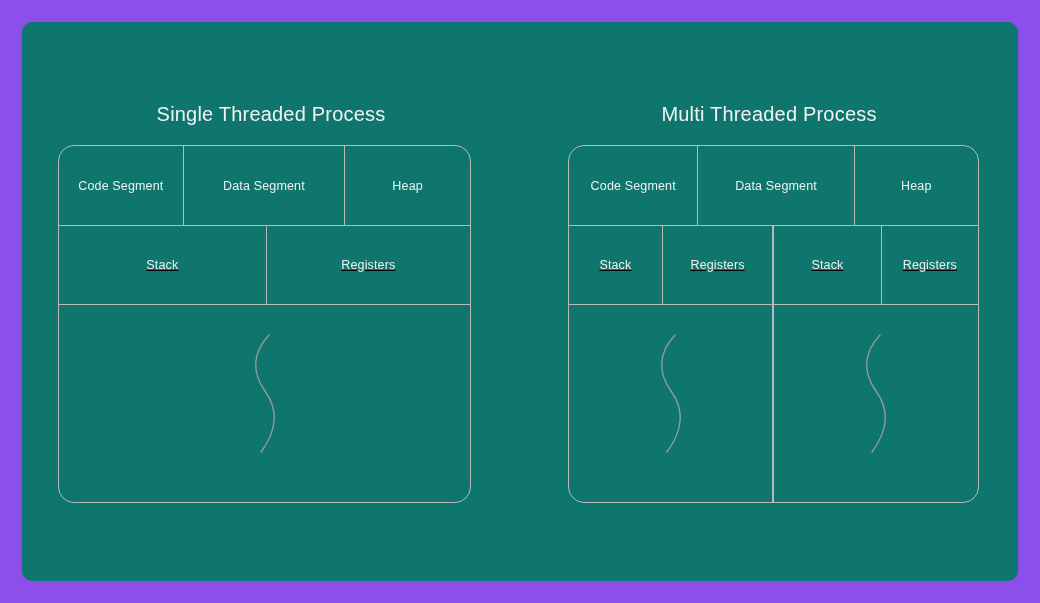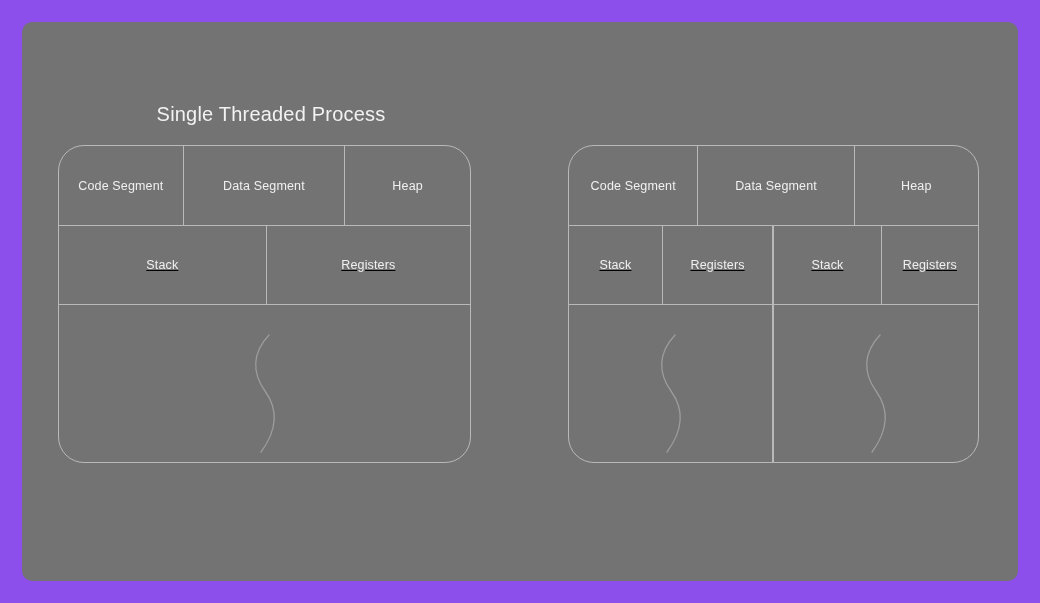--- a/index.html
+++ b/index.html
@@ -16,21 +16,21 @@
     font-family: "Liberation Sans", "DejaVu Sans", sans-serif;
   }
 
   
   .frame {
     position: absolute;
     left: 22px;
     top: 22px;
     width: 996px;
     height: 559px;
-    background: #737373;
+    background: #0f766e;
     border-radius: 10px;
   }
 
   
   .board {
     position: absolute;
     left: 0;
     top: 0;
     width: 996px;
     height: 559px;
@@ -55,23 +55,23 @@
     font-weight: 400;
     letter-spacing: 0.2px;
     line-height: 24px;
     white-space: nowrap;
   }
 
   
   .proc-box {
     position: absolute;
     top: 123px;
-    height: 318px;
+    height: 358px;
     border: 1.4px solid #b9b9b9;
-    border-radius: 26px;
+    border-radius: 16px;
     overflow: hidden;
     padding-left: 37px;
   }
   .diagram.single .proc-box { left: 36px; width: 413px; }
   .diagram.multi  .proc-box { left: 48px; width: 411px; }
 
   
   .row {
     position: absolute;
     left: 0;
@@ -184,20 +184,21 @@
               <path d="M27 4 C10 22, 10 42, 23 60 C36 78, 36 98, 19 121"></path>
             </svg>
           </div>
         </div>
 
       </div>
     </section>
 
     <section class="diagram multi">
 
+      <h2 class="diagram-title">Multi Threaded Process</h2>
 
       <div class="proc-box">
 
         <div class="row row-segments">
           <div class="cell seg-code">
             <span>Code Segment</span>
           </div>
           <div class="cell seg-data">
             <span>Data Segment</span>
           </div>

